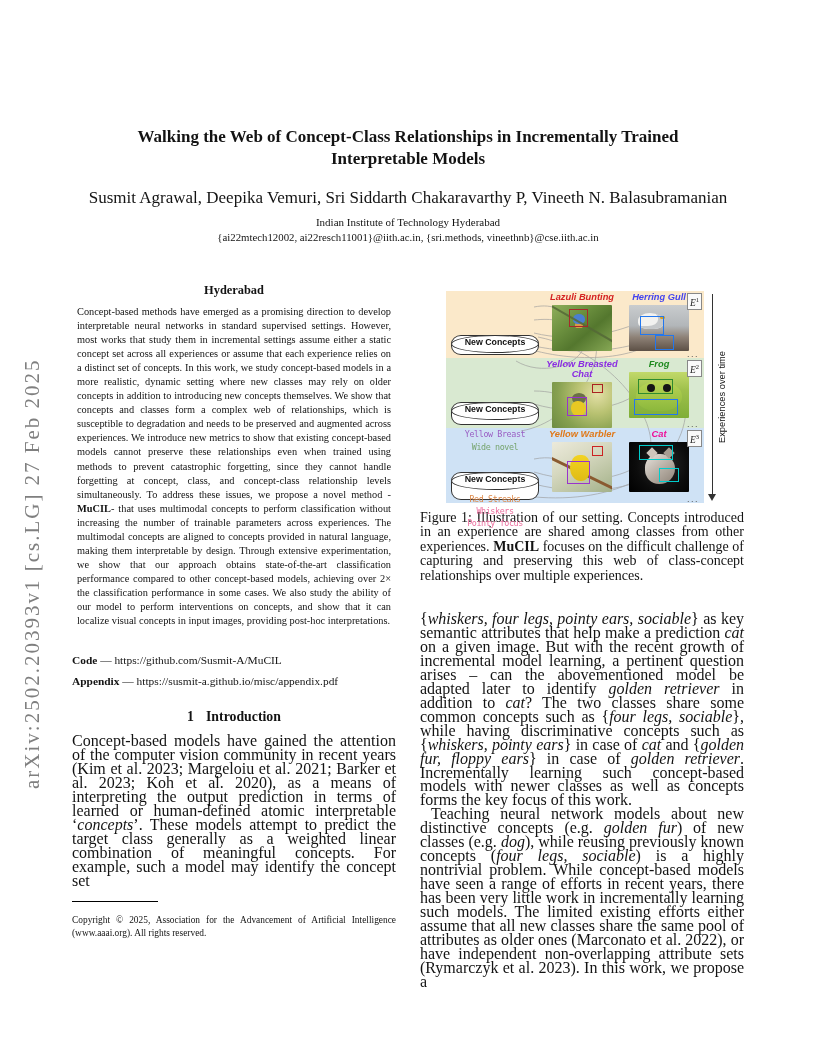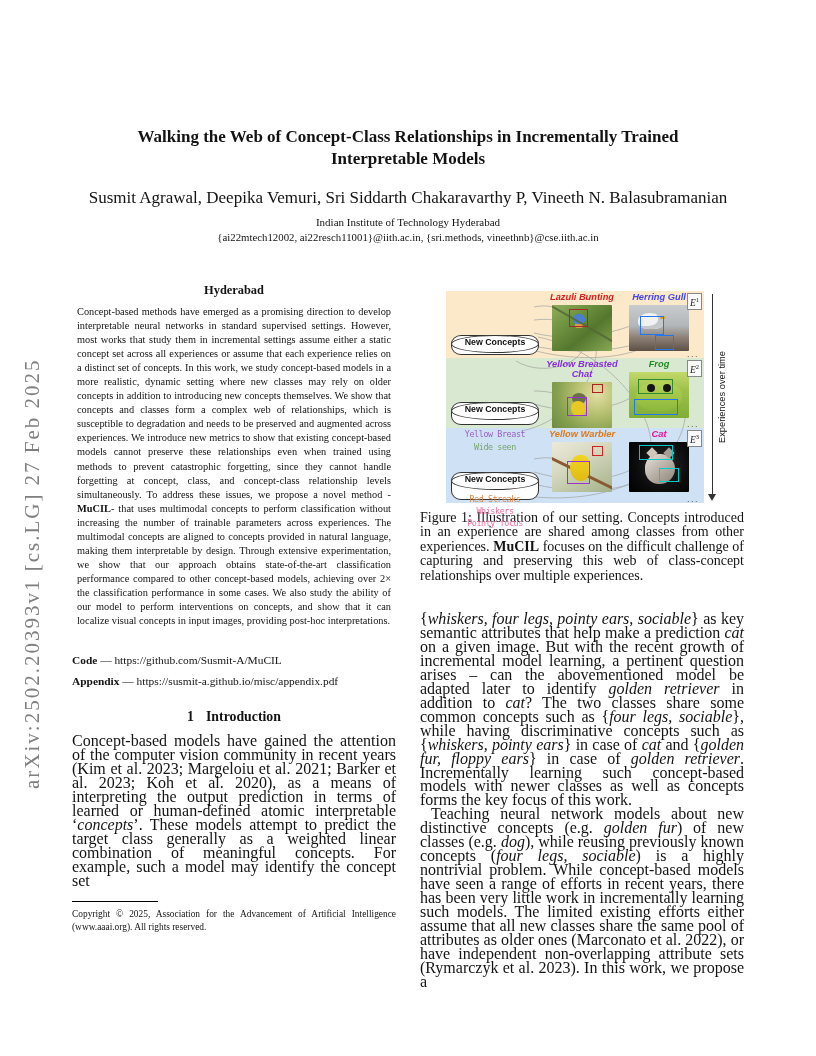--- a/index.html
+++ b/index.html
@@ -19,21 +19,21 @@
   .colR{position:absolute;top:283px;left:420px;width:324px;}
   .abs-head{font-size:12.4px;font-weight:bold;text-align:center;}
   .abs-text{margin-top:7px;padding:0 5px;font-size:10.35px;line-height:14.05px;text-align:justify;hyphens:auto;}
   .links{margin-top:22px;font-size:11.4px;line-height:21px;}
   .links a{color:#131313;text-decoration:none;}
   .links b{font-weight:bold;}
   .sec-head{margin-top:17px;font-size:13.8px;font-weight:bold;text-align:center;}
   .sec-head .num{margin-right:12px;}
   .body-par{margin-top:9px;font-size:16px;line-height:13.95px;text-align:justify;hyphens:auto;}
   .footnote-rule{margin-top:13px;width:86px;border-top:1px solid #000;}
-  .footnote{margin-top:6px;font-size:9.4px;line-height:13px;text-align:justify;}
+  .footnote{margin-top:12px;font-size:9.4px;line-height:13px;text-align:justify;}
   
   .fig-wrap{position:relative;width:258px;height:212px;margin:8px 0 0 26px;font-family:"Liberation Sans",sans-serif;}
   .web{position:absolute;left:0;top:0;width:258px;height:212px;z-index:1;pointer-events:none;}
   .exp-row{position:relative;width:258px;}
   .row1{height:67px;}.row2{height:70px;}.row3{height:75px;}
   .cylinder{position:absolute;left:5px;top:3px;bottom:3px;width:86px;background:#fff;
             border:1.1px solid #333;border-radius:10px/9px;z-index:2;margin-top:41px;}
   .cyl-lid{position:absolute;top:-1px;left:-1px;right:-1px;height:16px;background:#fff;
            border:1.1px solid #333;border-radius:50%;}
   .cyl-label{position:absolute;top:1px;left:0;right:0;text-align:center;font-size:8.8px;font-weight:600;color:#111;}
@@ -168,21 +168,21 @@
         <div class="badge"><span>E</span><sup>1</sup></div>
         <div class="dots">...</div>
       </div>
 
       <div class="exp-row row2" style="background-color: rgb(217, 233, 209);">
         <div class="cylinder">
           <div class="cyl-lid"></div>
           <div class="cyl-label">New Concepts</div>
           <div class="concepts">
             <div style="color: rgb(154, 95, 196);">Yellow Breast</div>
-            <div style="color: rgb(118, 164, 110);">Wide seen</div>
+            <div style="color: rgb(118, 164, 110);">Wide novel</div>
           </div>
         </div>
         <div class="unit u1">
           <div class="class-label" style="color: rgb(138, 43, 226);">Yellow Breasted Chat</div>
           <div class="thumb h46 img-chat">
             <div class="ann" style="left: 15px; top: 15px; width: 18px; height: 17px; border-color: rgb(153, 51, 204);"></div>
             <div class="ann" style="left: 40px; top: 2px; width: 9px; height: 7px; border-color: rgb(170, 34, 34);"></div>
           </div>
         </div>
         <div class="unit u2">

